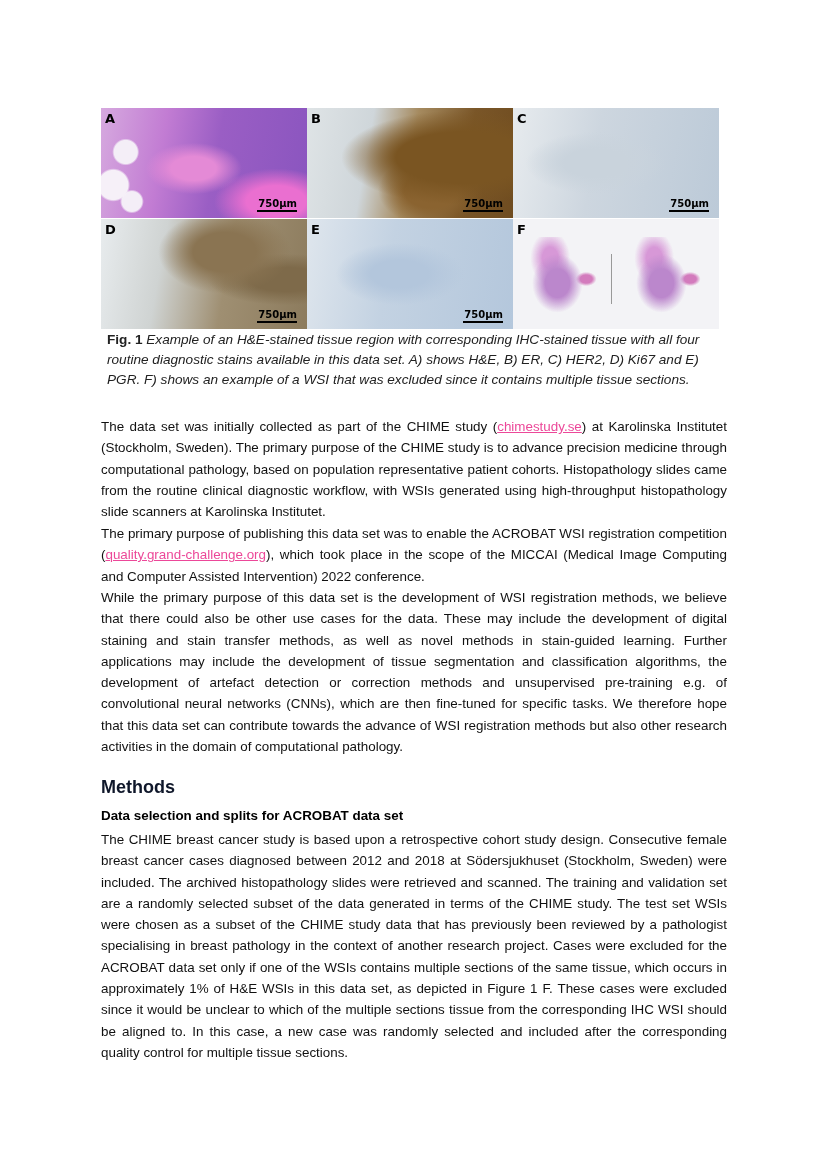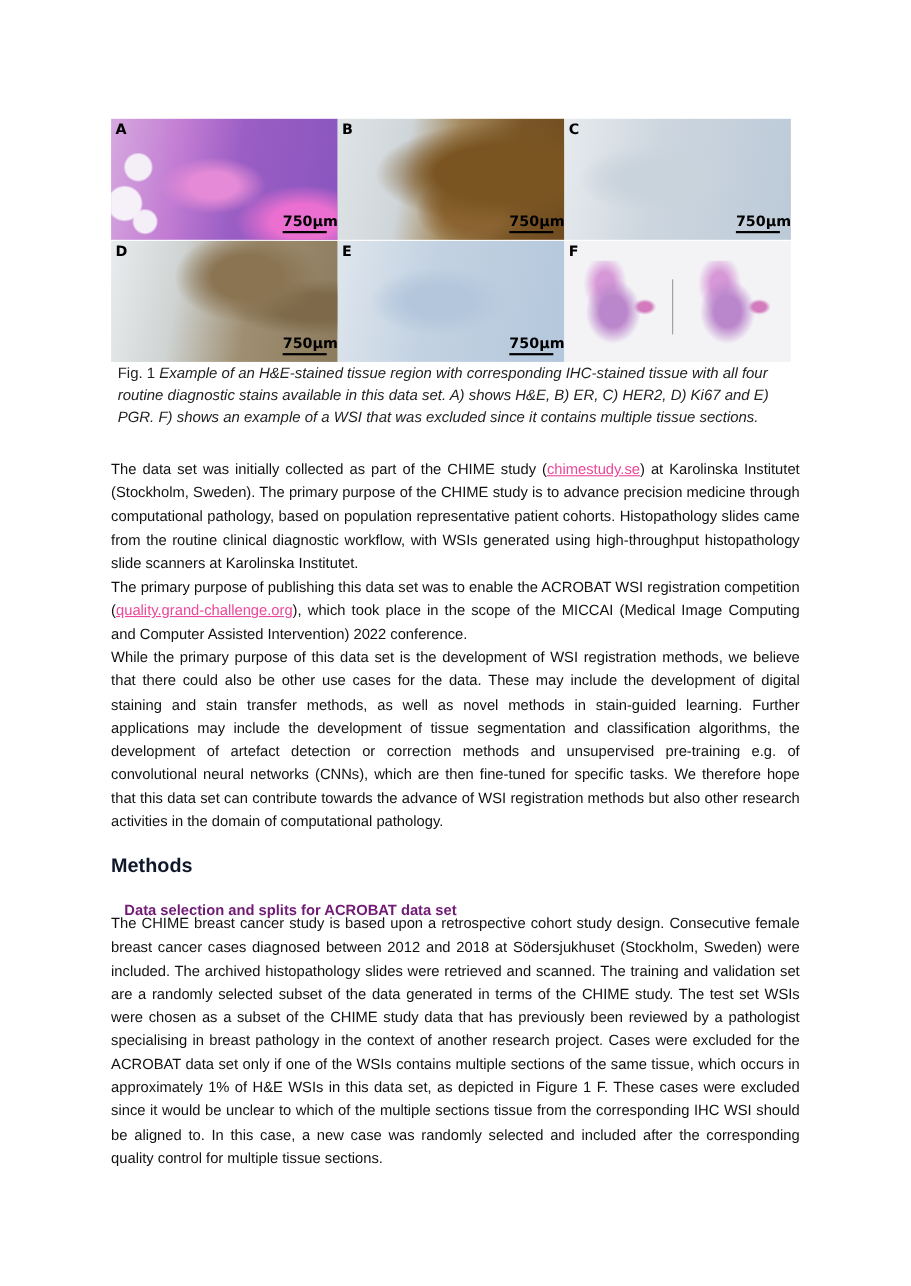--- a/index.html
+++ b/index.html
@@ -9,22 +9,22 @@
     }
     .figure { position: absolute; left: 101px; top: 108px; width: 618px; height: 221px; }
     .panel {
       position: absolute; width: 206px; height: 110px; overflow: hidden;
     }
     .panel .label {
       position: absolute; left: 4px; top: 3px; font-weight: bold; font-size: 13px;
       font-family: "DejaVu Sans", sans-serif; color: #000;
     }
     .scalebar {
-      position: absolute; right: 10px; bottom: 6px; width: 40px; text-align: left;
-      font-family: "DejaVu Sans", sans-serif; font-weight: bold; font-size: 13px; color: #000;
+      position: absolute; right: 10px; bottom: 6px; width: 40px; text-align: right;
+      font-family: "DejaVu Sans", sans-serif; font-weight: bold; font-size: 10px; color: #000;
     }
     .scalebar .bar { height: 2px; background: #000; margin-top: 1px; }
 
     
     .p-a { left: 0; top: 0;
       background:
         radial-gradient(circle at 12% 40%, #f4eef7 0 6%, transparent 7%),
         radial-gradient(circle at 6% 70%, #f6f0f8 0 7%, transparent 8%),
         radial-gradient(circle at 15% 85%, #f4eef7 0 5%, transparent 6%),
         radial-gradient(ellipse at 45% 55%, #e48ad6 0 14%, transparent 30%),
@@ -62,36 +62,36 @@
         radial-gradient(ellipse at 85% 50%, #d06fb7 0 7%, transparent 12%);
       opacity: 0.9;
     }
     .t1 { left: 12px; } .t2 { left: 116px; }
     .slide-divider { position: absolute; left: 98px; top: 35px; width: 1px; height: 50px; background: #999; }
 
     .caption {
       position: absolute; left: 107px; top: 330px; width: 620px;
       font-family: "Liberation Sans", sans-serif; font-size: 13.6px; line-height: 20px; color: #222;
     }
-    .caption .fig-label { font-weight: normal; font-style: normal; }
+    .caption .fig-label { font-weight: bold; font-style: normal; }
     .caption .cap-text { font-style: italic; }
 
     .body-text {
       position: absolute; left: 101px; width: 626px;
       font-family: "Liberation Sans", sans-serif; font-size: 13.4px; line-height: 21.3px;
       text-align: justify; color: #111; margin: 0;
     }
     .link { color: #ec4899; text-decoration: underline; }
     .section-heading {
       position: absolute; left: 101px; top: 777px; margin: 0;
       font-family: "Liberation Sans", sans-serif; font-weight: bold; font-size: 18px; color: #0f172a;
     }
     .subsection-heading {
-      position: absolute; left: 101px; top: 808px; margin: 12px;
-      font-family: "Liberation Sans", sans-serif; font-weight: bold; font-size: 13.4px; color: #701a75;
+      position: absolute; left: 101px; top: 808px; margin: 0;
+      font-family: "Liberation Sans", sans-serif; font-weight: bold; font-size: 13.4px; color: #000000;
     }
   </style>
 </head>
 <body>
 
 <div class="figure">
   <div class="panel p-a">
     <span class="label">A</span>
     <div class="scalebar">
       <span>750µm</span>

